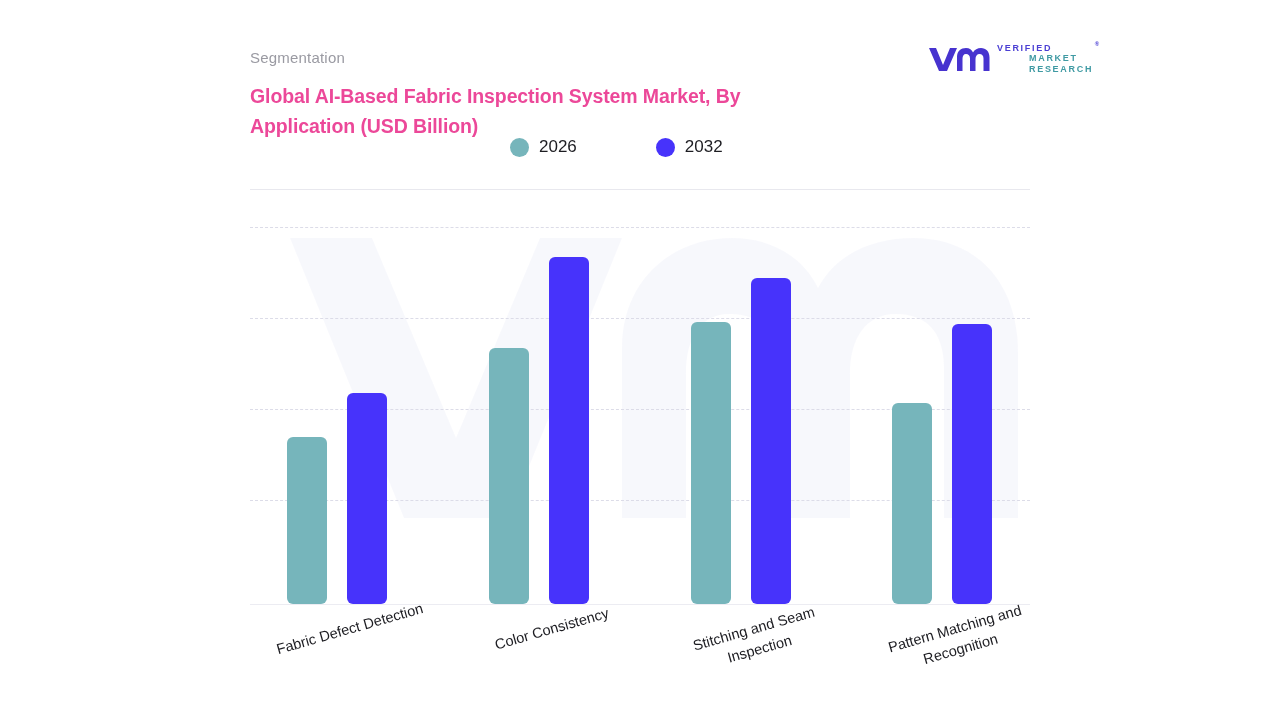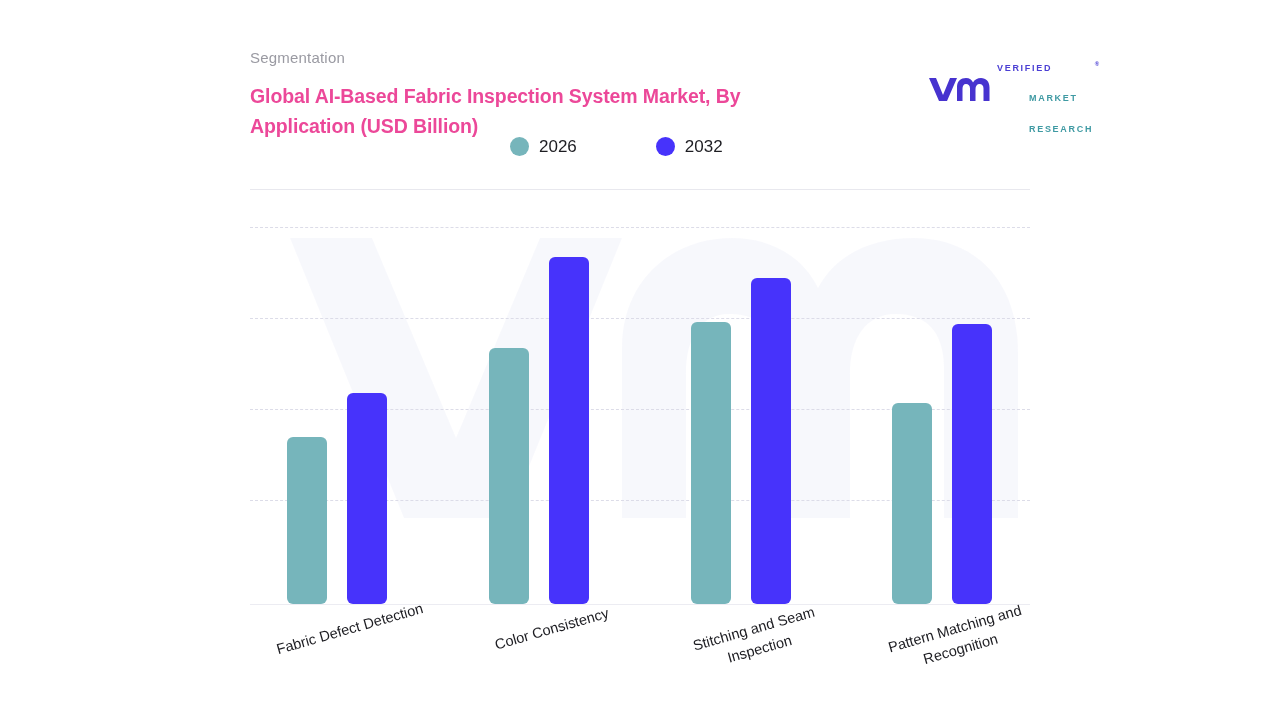--- a/index.html
+++ b/index.html
@@ -61,21 +61,20 @@
     gap: 1px;
   }
   .logo-line {
     font-size: 9px;
     font-weight: bold;
     letter-spacing: 1.7px;
     line-height: 1.03;
     color: #4b3fd4;
     white-space: nowrap;
     position: relative;
-    margin-top: 20px;
   }
   .logo-line.l2, .logo-line.l3 { color: #3f9aa3; padding-left: 32px; }
   .logo-reg {
     position: absolute;
     top: -3px;
     right: -6px;
     font-size: 6px;
     letter-spacing: 0;
   }
 
@@ -83,21 +82,21 @@
   .legend {
     position: absolute;
     top: 137px;
     left: 510px;
     display: flex;
     align-items: center;
     gap: 79px;
   }
   .legend-item {
     display: flex;
-    align-items: flex-start;
+    align-items: center;
     gap: 10px;
   }
   .legend-dot {
     width: 19px;
     height: 19px;
     border-radius: 50%;
     flex: none;
   }
   .legend-label {
     font-size: 17px;

